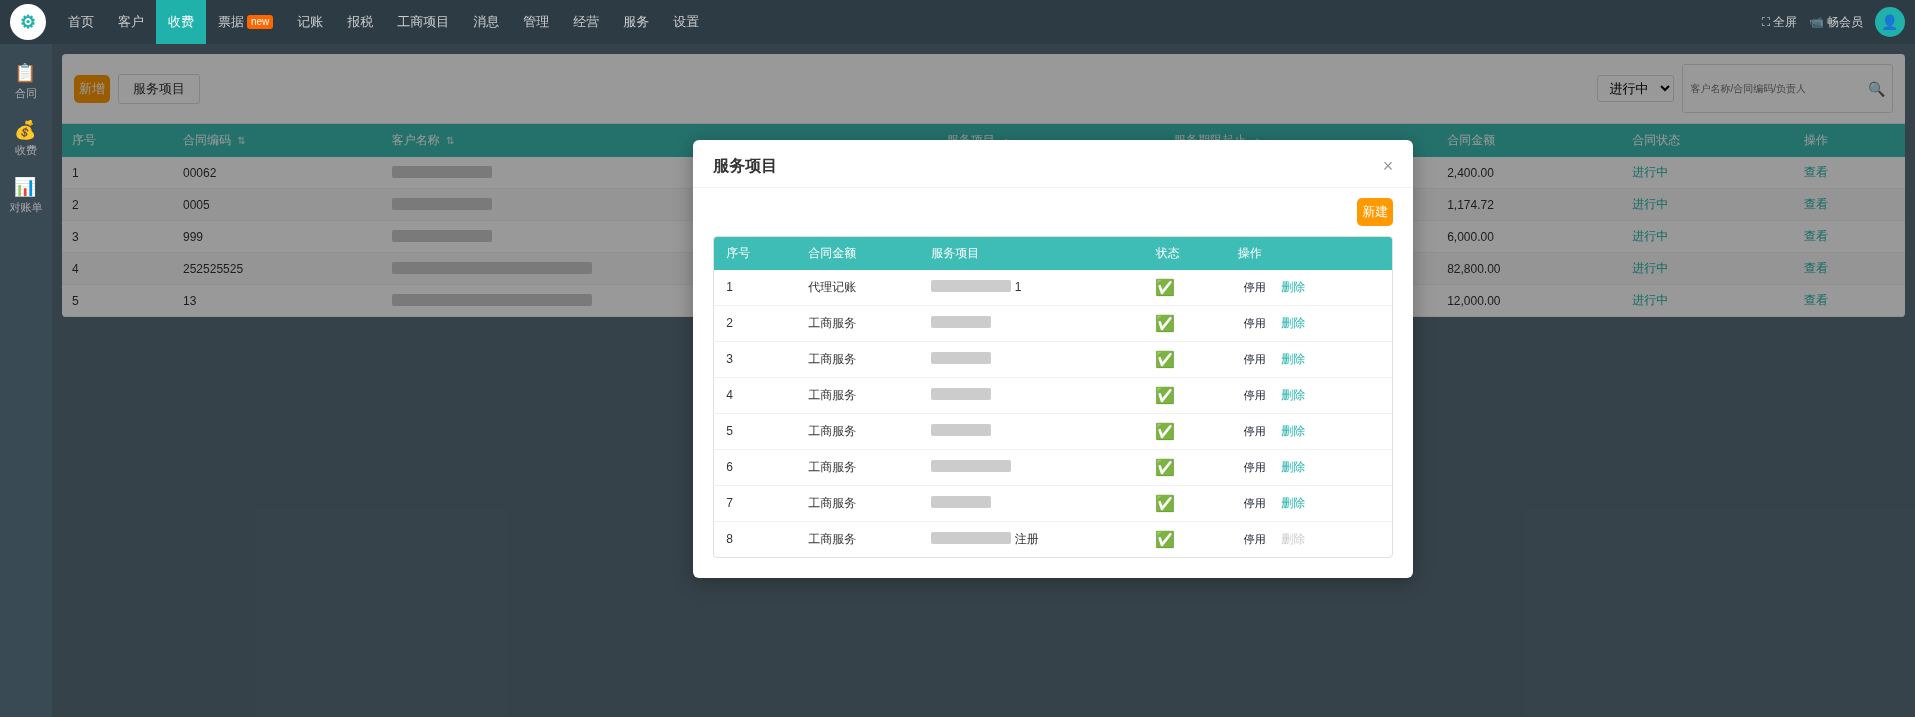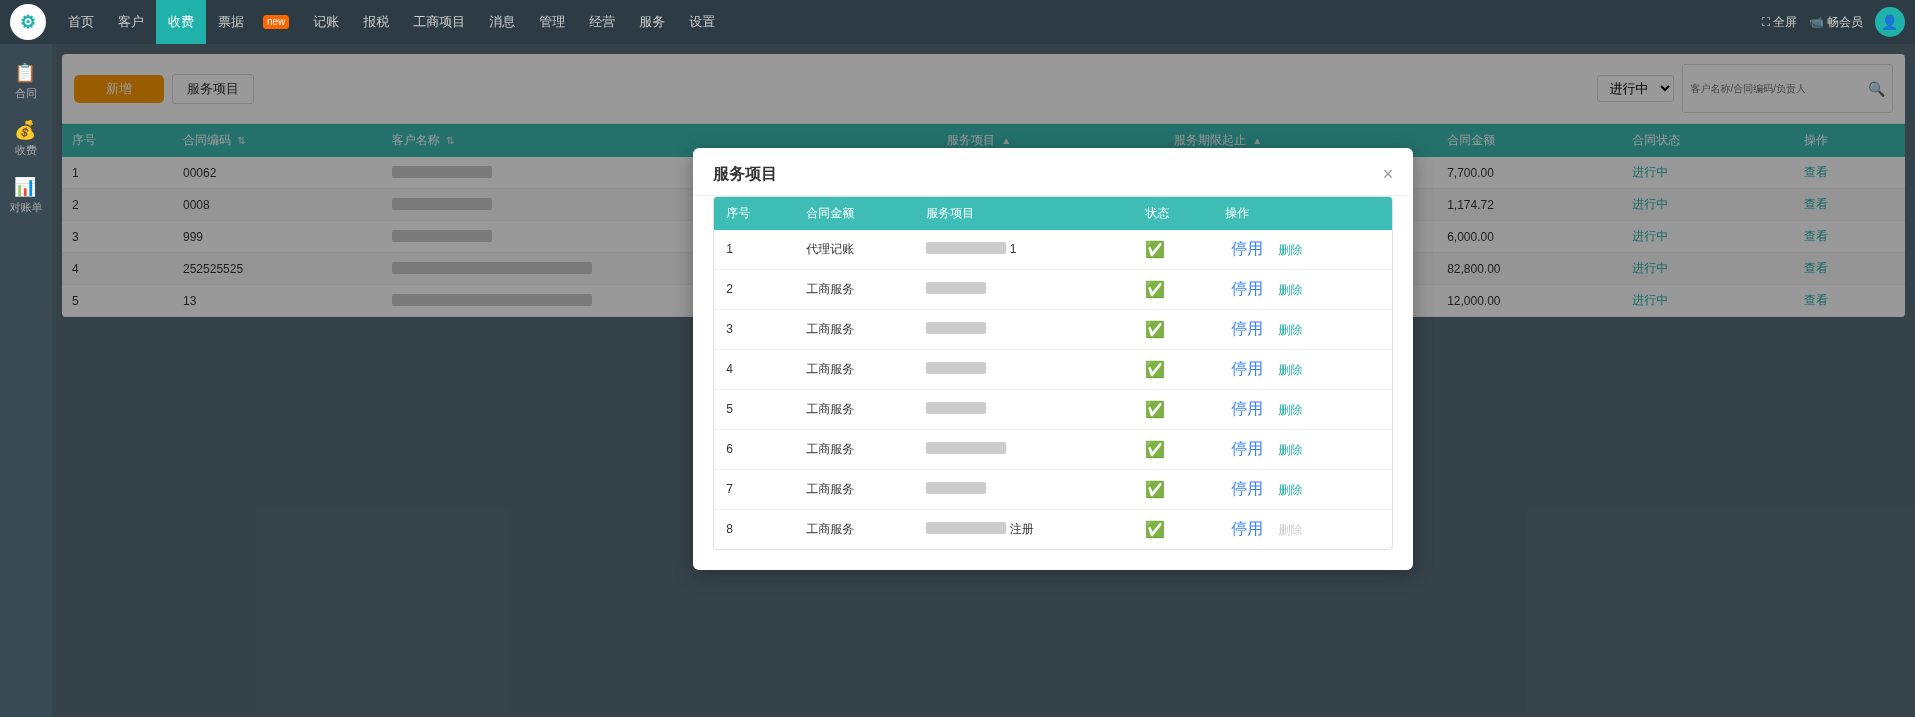--- a/index.html
+++ b/index.html
@@ -39,21 +39,21 @@
     .top-nav .nav-item.active {
       background: #20b2aa;
       color: #fff;
     }
     .top-nav .nav-badge {
       background: #ff6600;
       color: #fff;
       font-size: 10px;
       padding: 1px 4px;
       border-radius: 3px;
-      margin-left: 19px;
+      margin-left: 3px;
       line-height: 1.2;
     }
     .top-nav .nav-right {
       margin-left: auto;
       display: flex; align-items: center; gap: 12px;
       color: #ccc;
       font-size: 12px;
     }
     .top-nav .nav-right .avatar {
       width: 30px; height: 30px;
@@ -111,21 +111,21 @@
     
     .toolbar {
       padding: 10px 12px;
       display: flex; align-items: center; gap: 8px;
       border-bottom: 1px solid #e8e8e8;
     }
     .btn-new {
       background: #ff9900;
       color: #fff;
       border: none;
-      padding: 5px 32px;
+      padding: 5px 5px;
       border-radius: 5px;
       cursor: pointer;
       font-size: 13px;
     }
     .btn-service {
       background: #fff;
       color: #333;
       border: 1px solid #ddd;
       padding: 5px 14px;
       border-radius: 3px;
@@ -279,25 +279,25 @@
       border-bottom: 1px solid #f0f0f0;
       font-size: 12px;
       color: #333;
     }
     .modal-table tr:last-child td { border-bottom: none; }
     .check-icon {
       color: #20b2aa;
       font-size: 16px;
     }
     .btn-stop {
-      color: #3b82f6;
+      color: #0f172a;
       background: none;
       border: none;
       cursor: pointer;
-      font-size: 16px;
+      font-size: 11px;
       padding: 2px 6px;
       text-align: right;
     }
     .btn-delete {
       color: #20b2aa;
       background: none;
       border: none;
       cursor: pointer;
       font-size: 12px;
       padding: 2px 6px;
@@ -417,27 +417,27 @@
       </thead>
       <tbody id="main-table-body">
       <tr>
     <td>1</td>
     <td>00062</td>
     <td>
       <span class="blurred-text" style="width:100px; height:12px;">&nbsp;&nbsp;&nbsp;&nbsp;&nbsp;&nbsp;&nbsp;&nbsp;&nbsp;&nbsp;&nbsp;&nbsp;&nbsp;&nbsp;&nbsp;&nbsp;&nbsp;&nbsp;&nbsp;&nbsp;</span>
     </td>
     <td>小规模记账</td>
     <td>202305-202404</td>
-    <td>7,700.00</td>
+    <td>2,400.00</td>
     <td><span class="status-badge">进行中</span></td>
     <td><a class="action-link">查看</a></td>
   </tr>
           <tr>
     <td>2</td>
-    <td>0008</td>
+    <td>0005</td>
     <td>
       <span class="blurred-text" style="width:100px; height:12px;">&nbsp;&nbsp;&nbsp;&nbsp;&nbsp;&nbsp;&nbsp;&nbsp;&nbsp;&nbsp;&nbsp;&nbsp;&nbsp;&nbsp;&nbsp;&nbsp;&nbsp;&nbsp;&nbsp;&nbsp;</span>
     </td>
     <td>小规模记账</td>
     <td>202305-202404</td>
     <td>1,174.72</td>
     <td><span class="status-badge">进行中</span></td>
     <td><a class="action-link">查看</a></td>
   </tr>
           <tr>
@@ -480,20 +480,23 @@
     </table>
   </div>
 </div>
 
 <div class="overlay"></div>
 
 <div class="modal">
   <div class="modal-header">
     <span class="modal-title">服务项目</span>
     <button class="modal-close">×</button>
+  </div>
+  <div class="modal-toolbar">
+    <button class="btn-new">新建</button>
   </div>
   <div class="modal-body">
     <div class="modal-table-wrapper">
       <div class="modal-table-scroll">
         <table class="modal-table">
           <thead>
             <tr>
               <th>序号</th>
               <th>合同金额</th>
               <th>服务项目</th>

